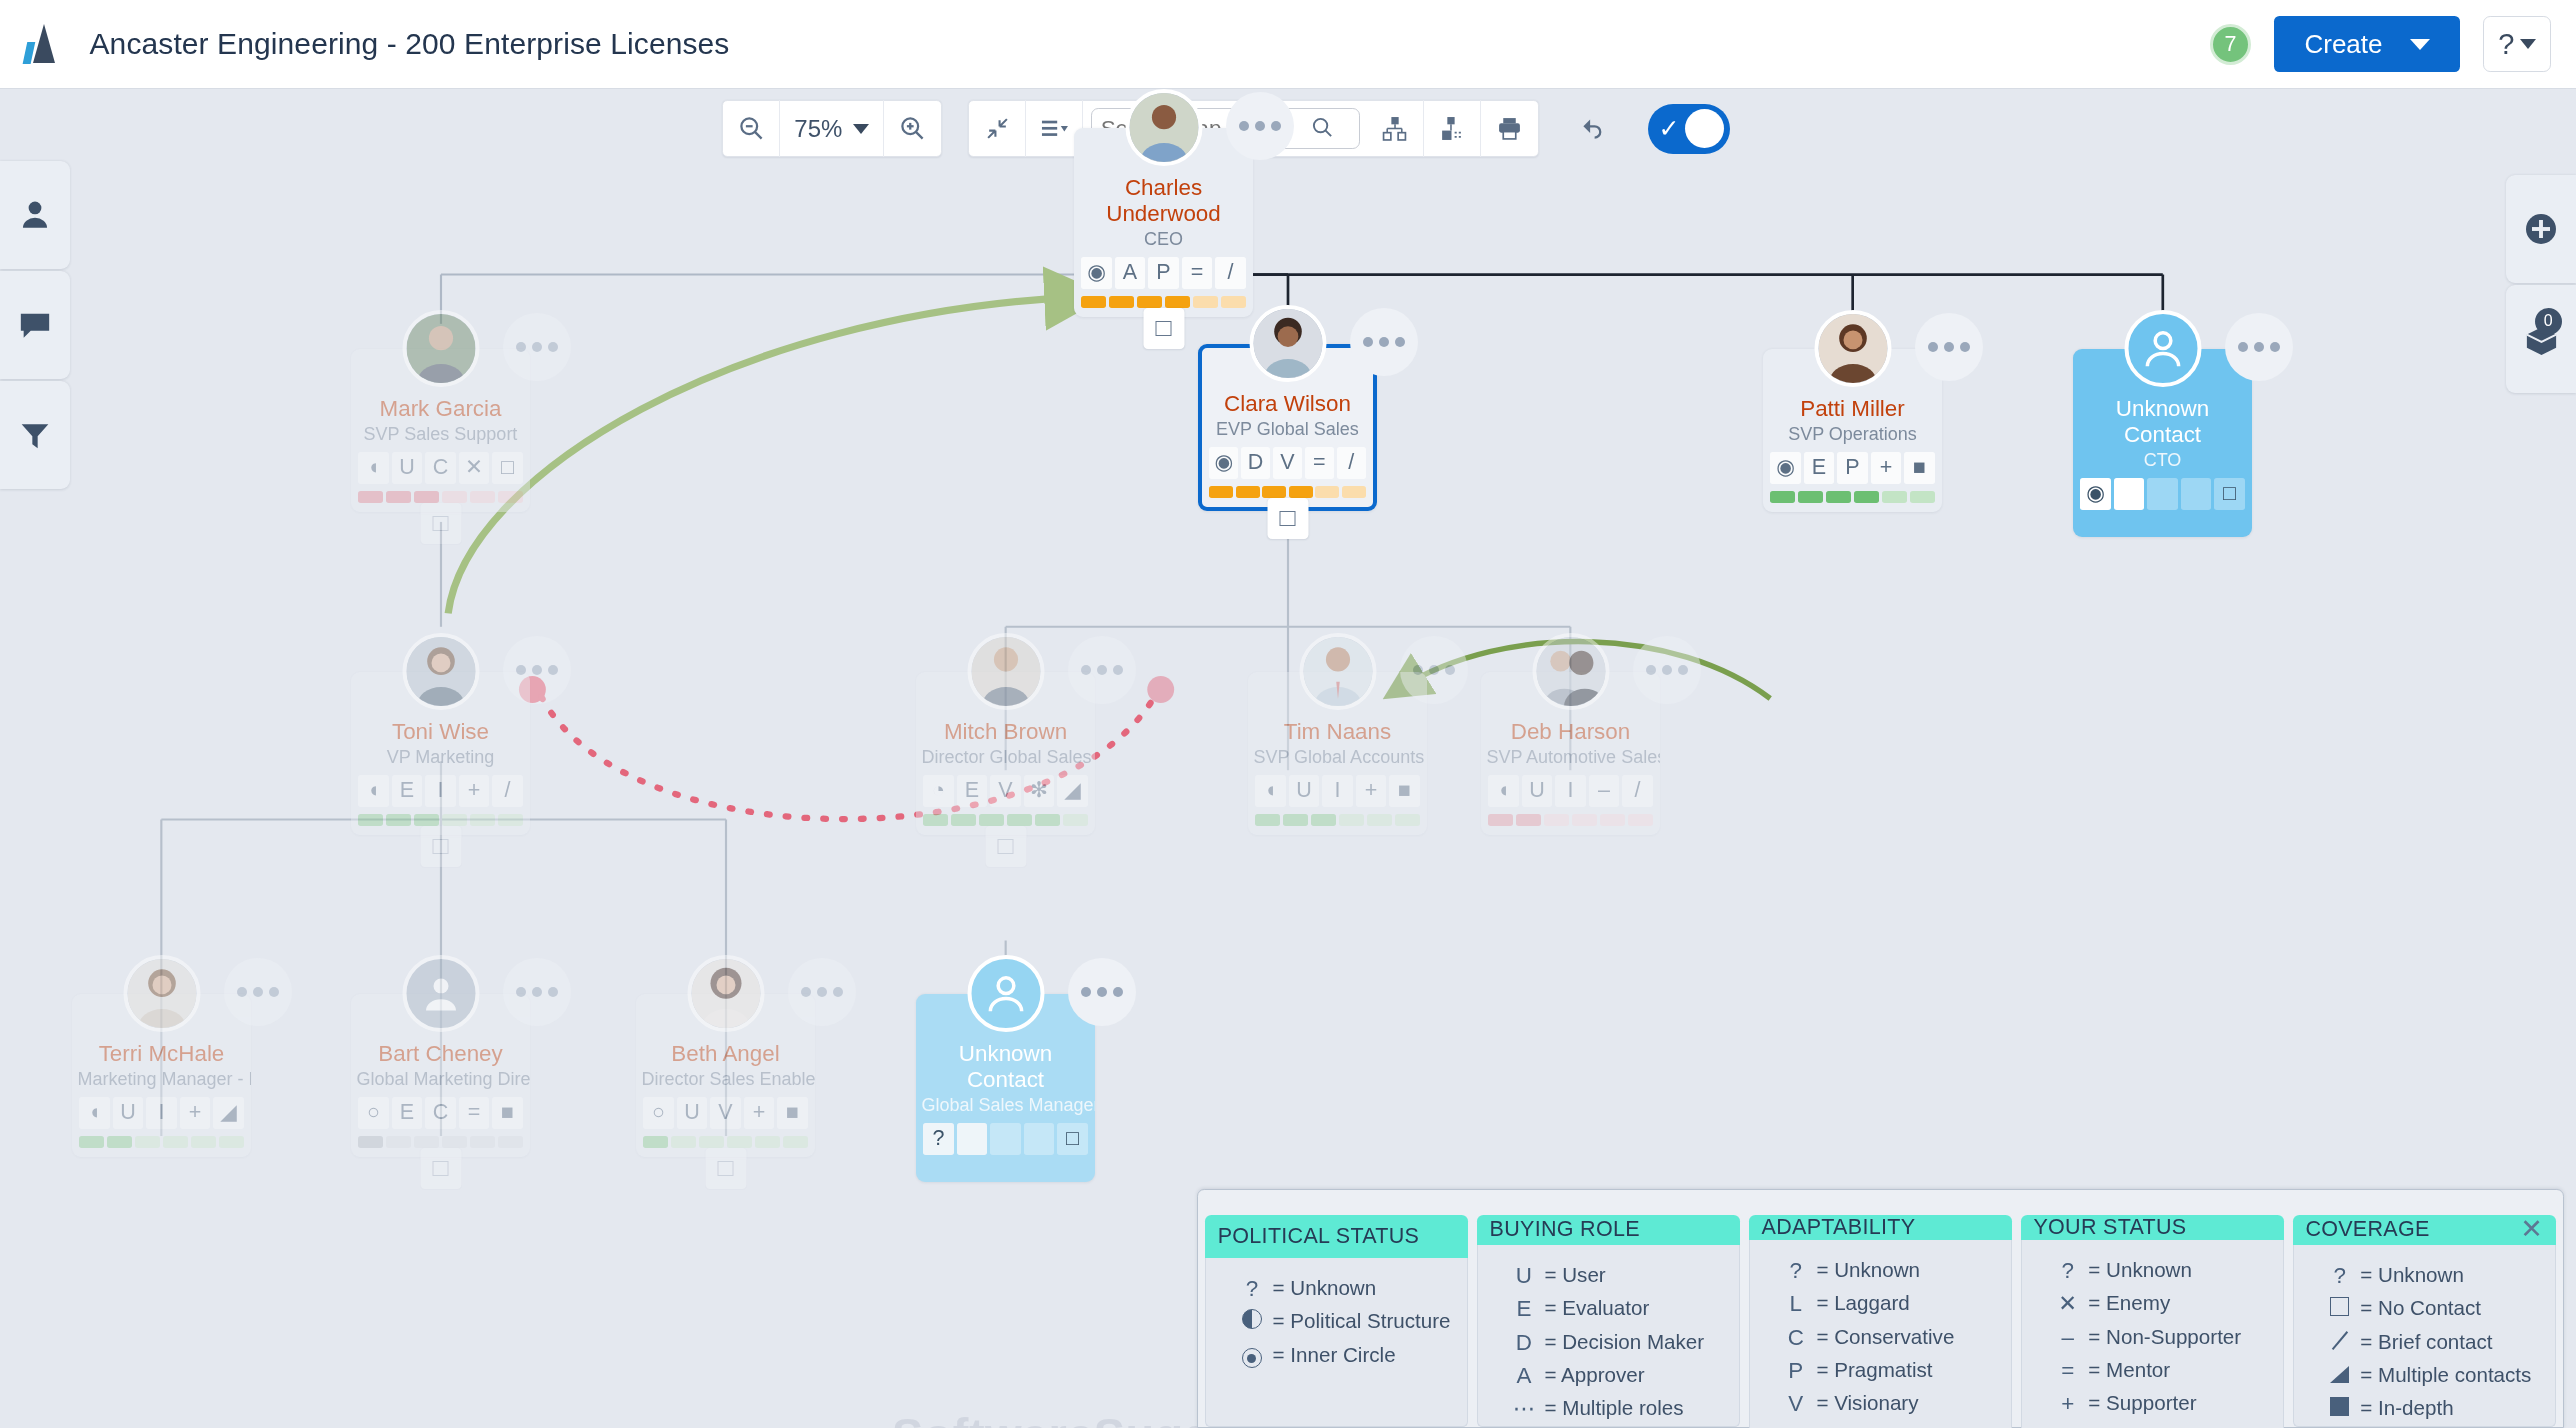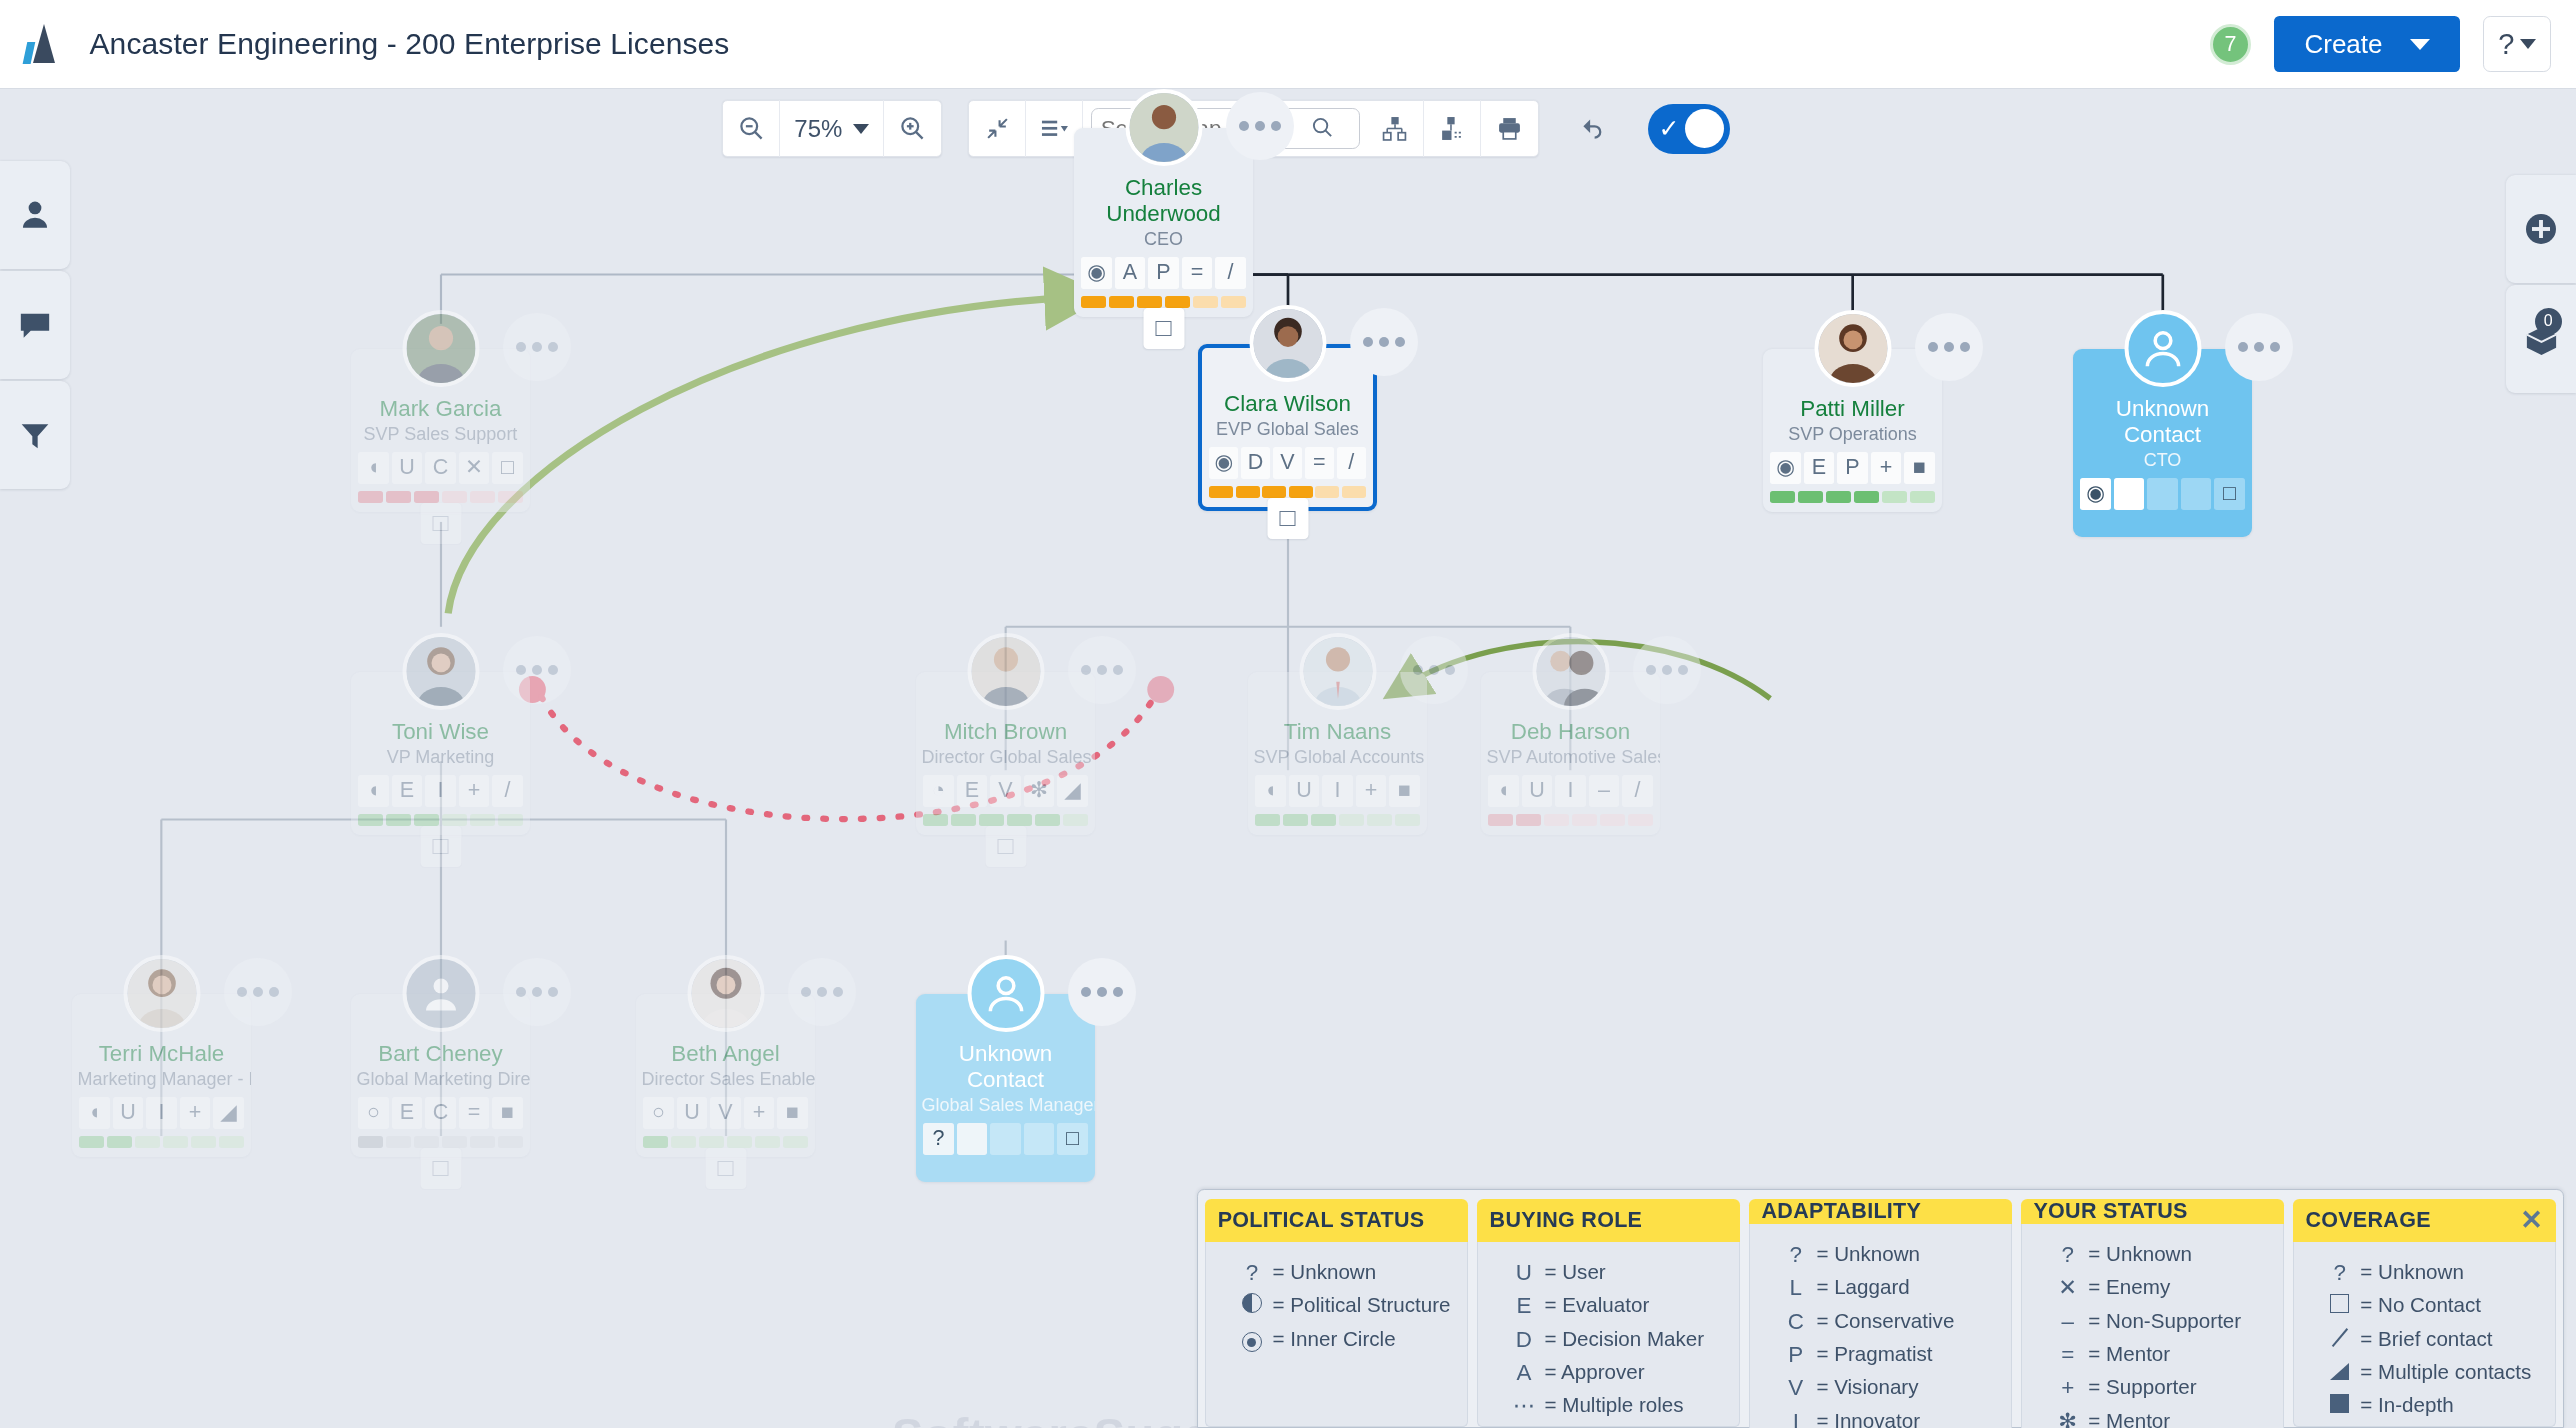--- a/index.html
+++ b/index.html
@@ -109,21 +109,21 @@
     width: 77px; height: 77px; border-radius: 50%; border: 4.5px solid #fff;
     overflow: hidden; background: #b7c2d0; z-index: 3;
   }
   .avatar .ph { width: 100%; height: 100%; display: block; }
   .dots {
     position: absolute; top: -36px; right: -41px; width: 68px; height: 68px; border-radius: 50%;
     background: #eef1f6; display: flex; align-items: center; justify-content: center; gap: 6.3px;
     z-index: 2; cursor: pointer;
   }
   .dots i { width: 10px; height: 10px; border-radius: 50%; background: #9aa8bb; display: block; }
-  .name { text-align: center; font-size: 22.4px; color: #15803d; padding: 0 5.4px; }
+  .name { text-align: center; font-size: 22.4px; color: #c2410c; padding: 0 5.4px; }
   .role { text-align: center; font-size: 18px; color: #7c8a9c; padding: 1.8px 5.4px 7.2px; white-space: nowrap; overflow: hidden; }
   .icons { display: flex; justify-content: center; gap: 2.7px; padding: 0 7.2px 7.2px; }
   .icons span {
     width: 32px; height: 32px; background: #fafbfc; border-radius: 2.7px;
     display: flex; align-items: center; justify-content: center;
     font-size: 21.5px; color: #5d7085; line-height: 1;
   }
   .bar { display: flex; gap: 2.7px; padding: 0 7.2px 9px; }
   .bar i { flex: 1; height: 11.7px; border-radius: 2.7px; display: block; }
   .stub {
@@ -145,23 +145,23 @@
 
   
   .legend {
     position: absolute; left: 1197px; top: 1189px; width: 1367px; height: 239px;
     background: #eceff4; border: 1.8px solid #b9c3d0; border-radius: 7.2px 7.2px 0 0;
     display: flex; padding: 9px 7.2px 0 7.2px; gap: 9px;
     box-shadow: 0 -0.9px 3.6px rgba(40,55,80,.12);
   }
   .legend-col { flex: 1; display: flex; flex-direction: column; }
   .legend-head {
-    background: #fde047; border-radius: 6.3px 6.3px 0 0; height: 43px;
+    background: #5eead4; border-radius: 6.3px 6.3px 0 0; height: 43px;
     display: flex; align-items: center; padding: 0 12.5px;
-    color: #263b55; font-size: 21.5px; font-weight: bold; letter-spacing: 0.3px;
+    color: #263b55; font-size: 21.5px; font-weight: normal; letter-spacing: 0.3px; margin-top: 16px;
   }
   .legend-close { margin-left: auto; color: #5c7893; font-size: 27px; cursor: pointer; line-height: 1; }
   .legend-body {
     background: #e4e8ef; border: 0.9px solid #d2d9e3; border-top: none; flex: 1;
     padding: 14.3px 0 0 0; border-radius: 0 0 5.4px 5.4px;
   }
   .legend-row { display: flex; align-items: flex-start; font-size: 20.6px; color: #3e5169; padding: 2.7px 0 2.7px 30.5px; line-height: 1.25; }
   .legend-sym { width: 30.5px; text-align: center; flex: none; color: #49607c; font-size: 22.4px; }
   .legend-txt { margin-left: 5.4px; }
 

